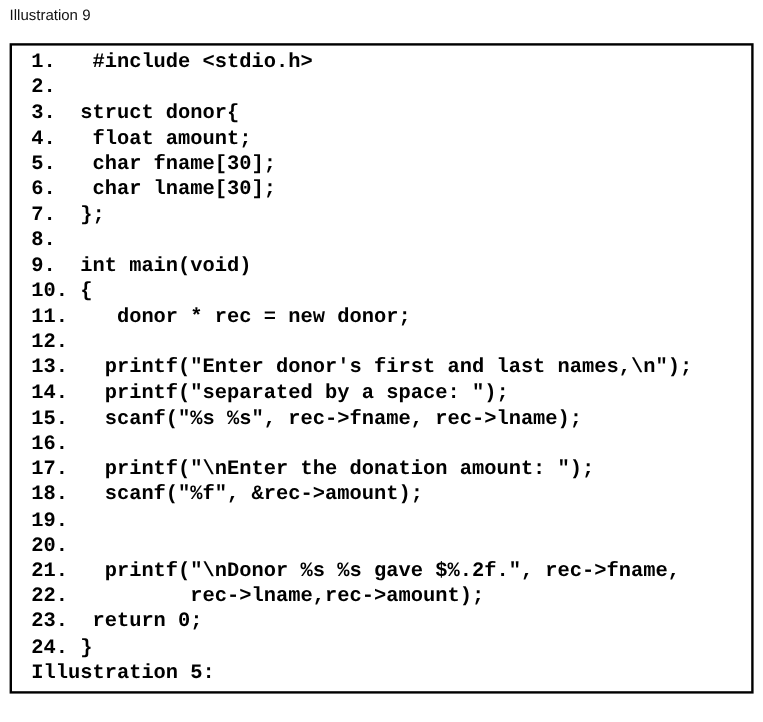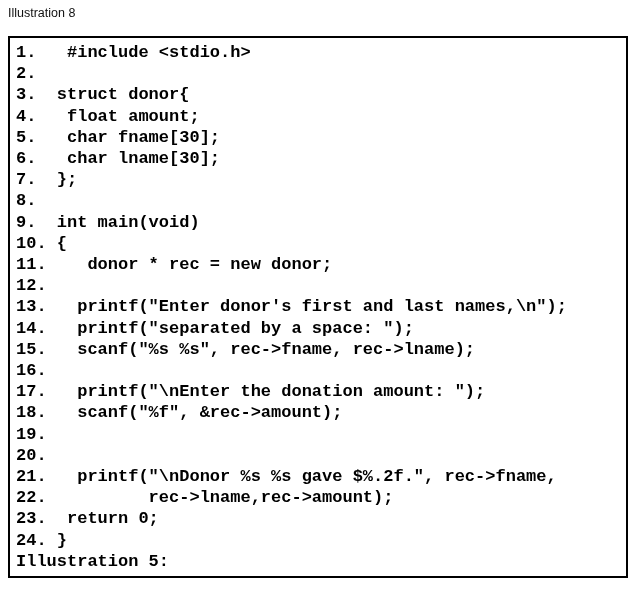--- a/index.html
+++ b/index.html
@@ -25,38 +25,38 @@
   .code-box {
     position: absolute;
     left: 8px;
     top: 36px;
     width: 620px;
     height: 542px;
     box-sizing: border-box;
     border: 2px solid #000000;
     background: #ffffff;
     margin: 0;
-    padding: 4px 4px 0 6px;
+    padding: 4px 4px 0 16px;
     overflow: hidden;
   }
   .code-box code {
     display: block;
     font-family: "Liberation Mono", "DejaVu Sans Mono", monospace;
     font-weight: bold;
     font-size: 17px;
     line-height: 21.2px;
     color: #000000;
     white-space: pre;
   }
 </style>
 </head>
 <body>
 
 <div class="page">
-  <div class="caption-top">Illustration 8</div>
+  <div class="caption-top">Illustration 9</div>
   <pre class="code-box"><code>1.   #include &lt;stdio.h&gt;
 2.
 3.  struct donor{
 4.   float amount;
 5.   char fname[30];
 6.   char lname[30];
 7.  };
 8.
 9.  int main(void)
 10. {

